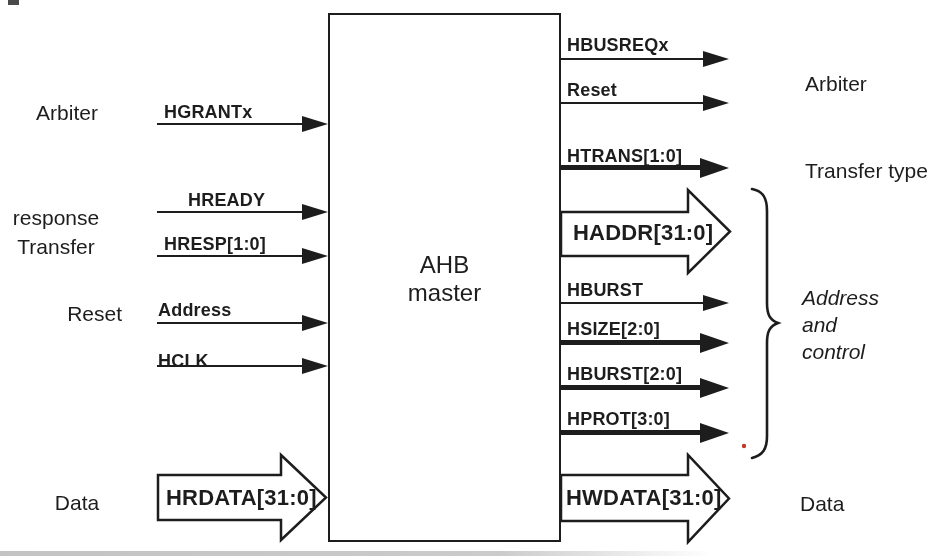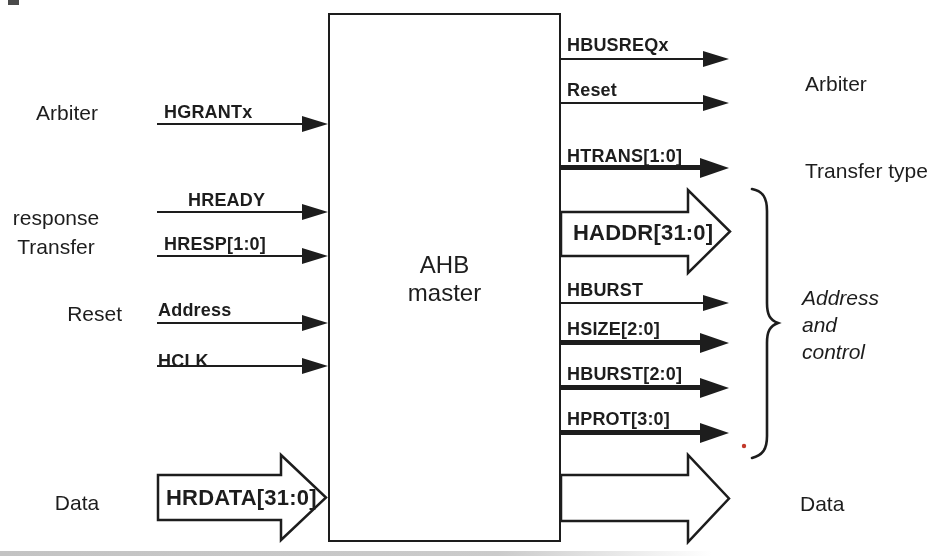--- a/index.html
+++ b/index.html
@@ -132,20 +132,21 @@
     <div>
       <span class="sig" style="left:567px; top:365px;">HBURST[2:0]</span>
       <div class="hline thick" style="left:561px; top:385px; width:140px;"></div>
       <div class="ah big" style="left:700px; top:378px;"></div>
     </div>
     <div>
       <span class="sig" style="left:567px; top:410px;">HPROT[3:0]</span>
       <div class="hline thick" style="left:561px; top:430px; width:140px;"></div>
       <div class="ah big" style="left:700px; top:423px;"></div>
     </div>
+    <span class="sig bus" style="left:566px; top:487px;">HWDATA[31:0]</span>
   </div>
 
   <div class="layer">
     <div class="grp center" style="left:12px; top:98px; width:110px;">
       <div>Arbiter</div>
     </div>
     <div class="grp center" style="left:0px; top:203px; width:112px;">
       <div>response</div>
       <div>Transfer</div>
     </div>

